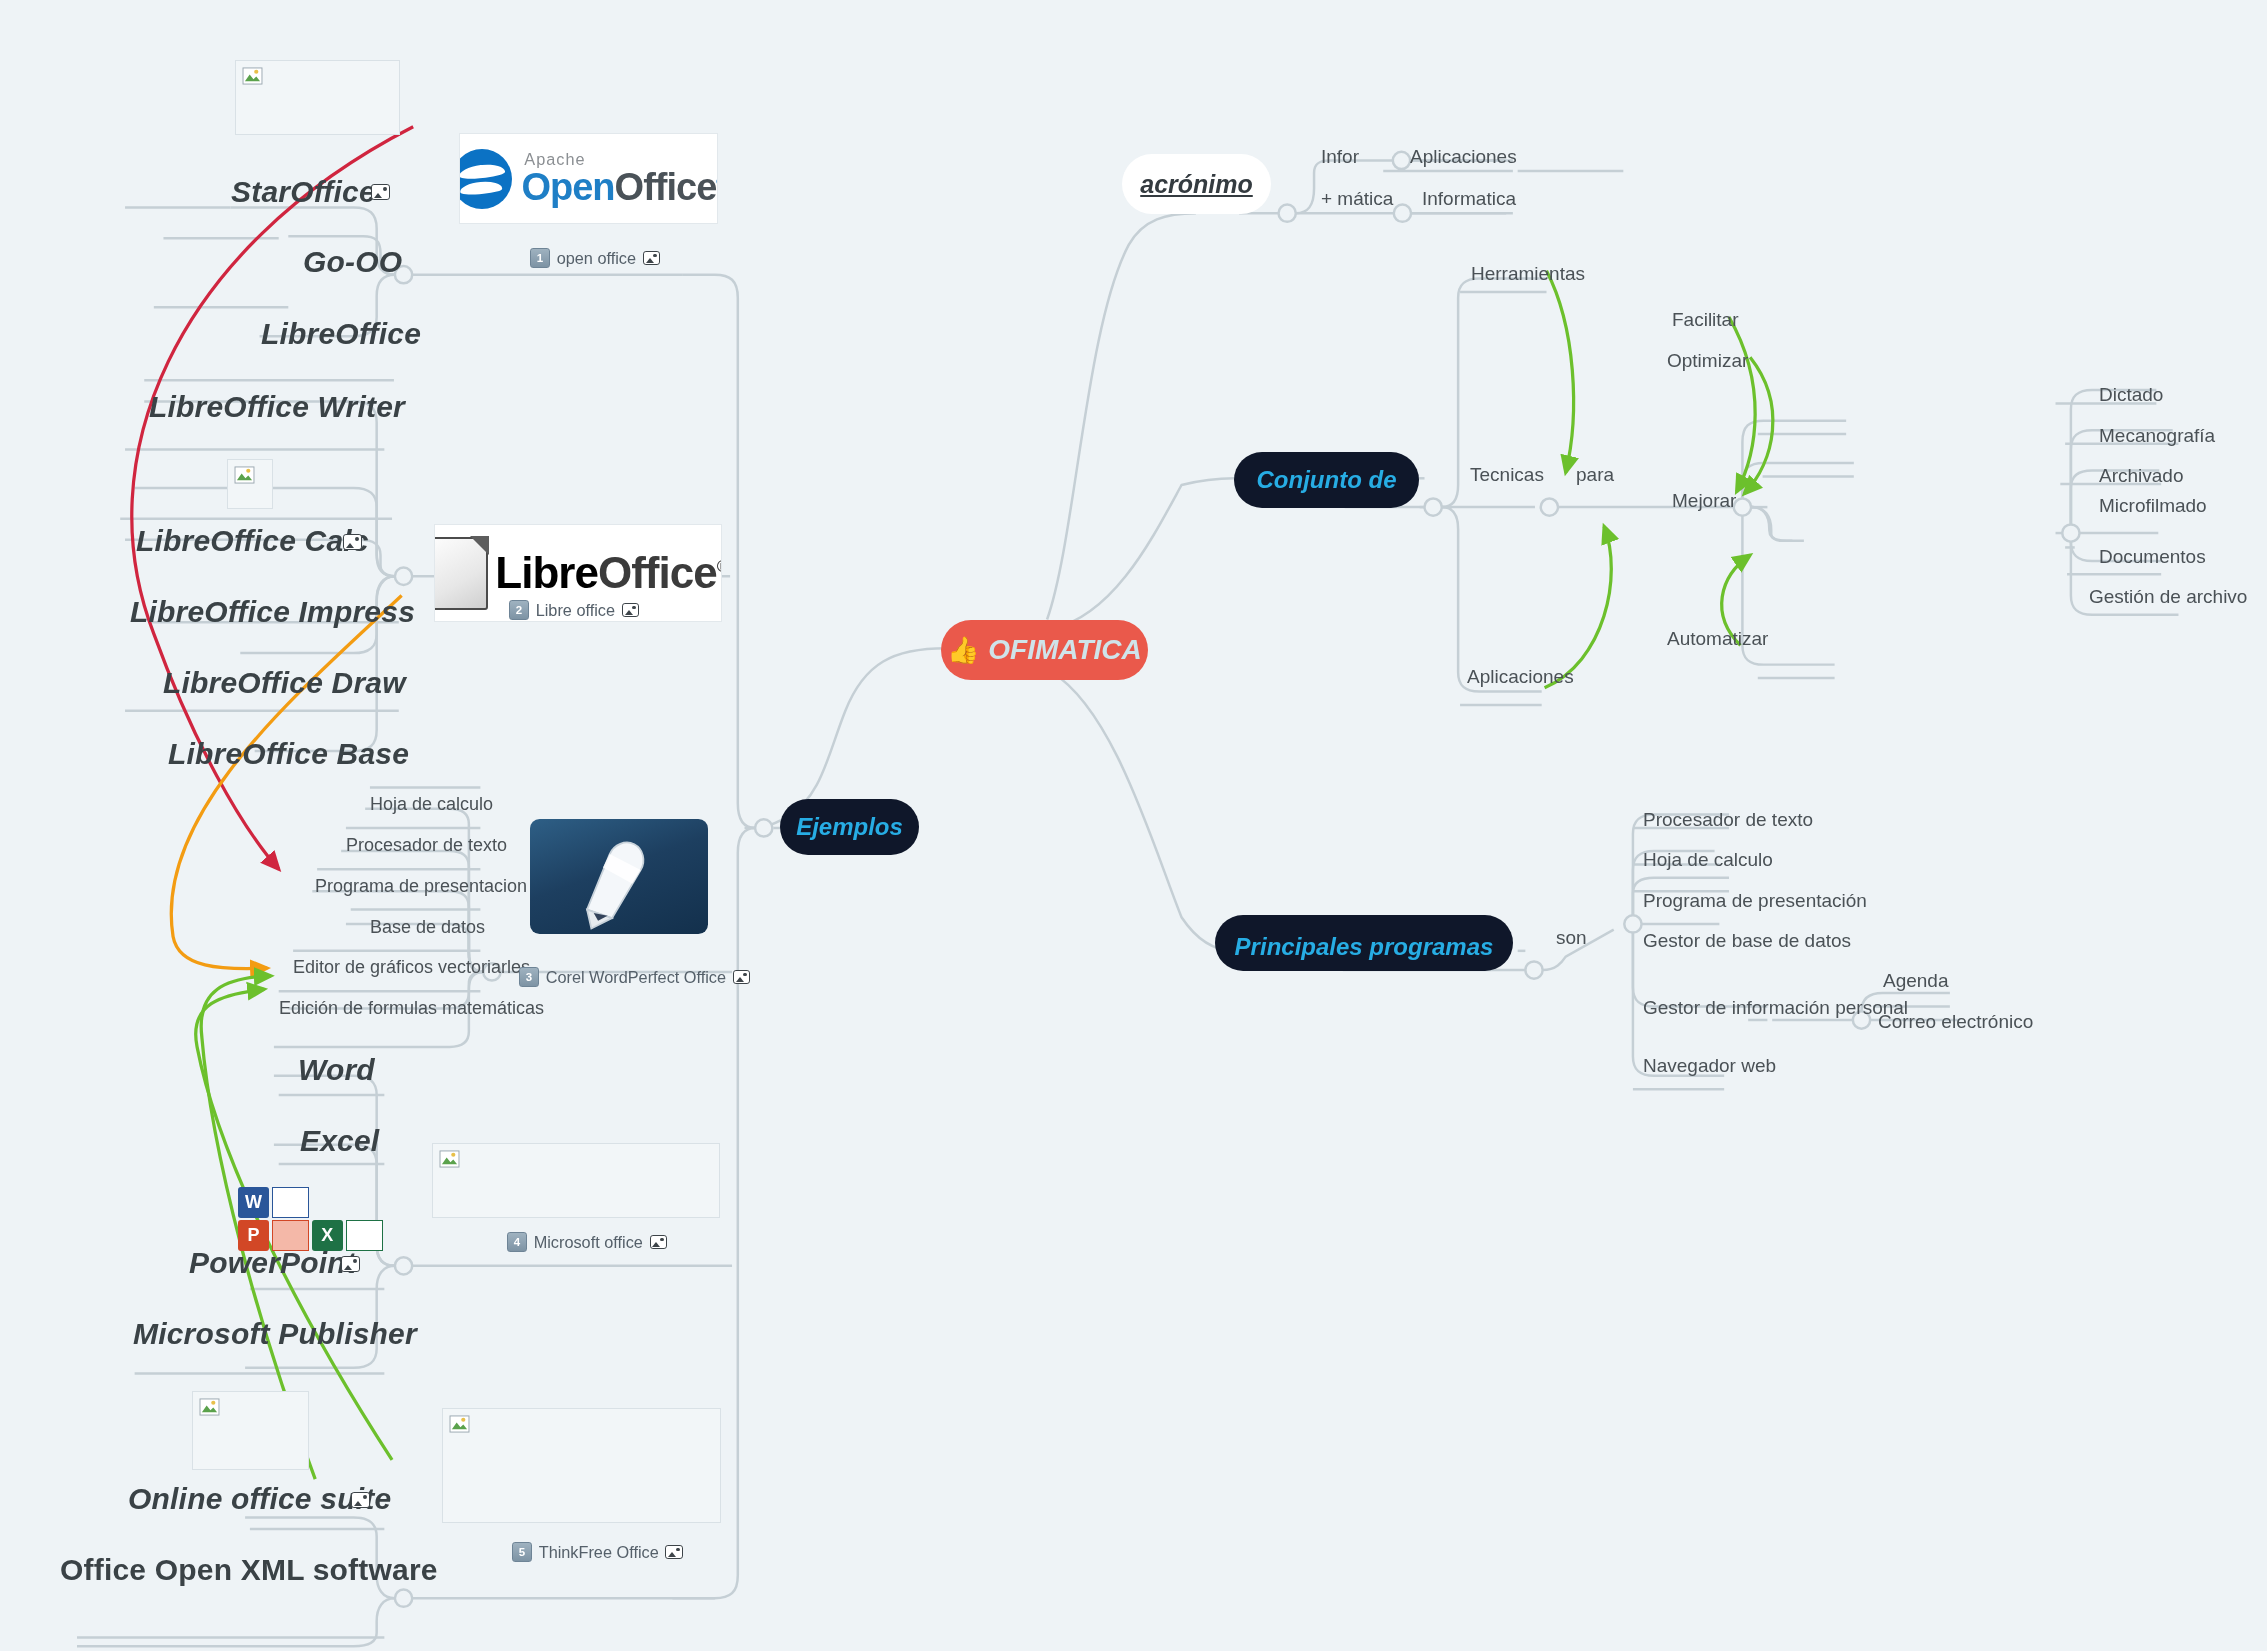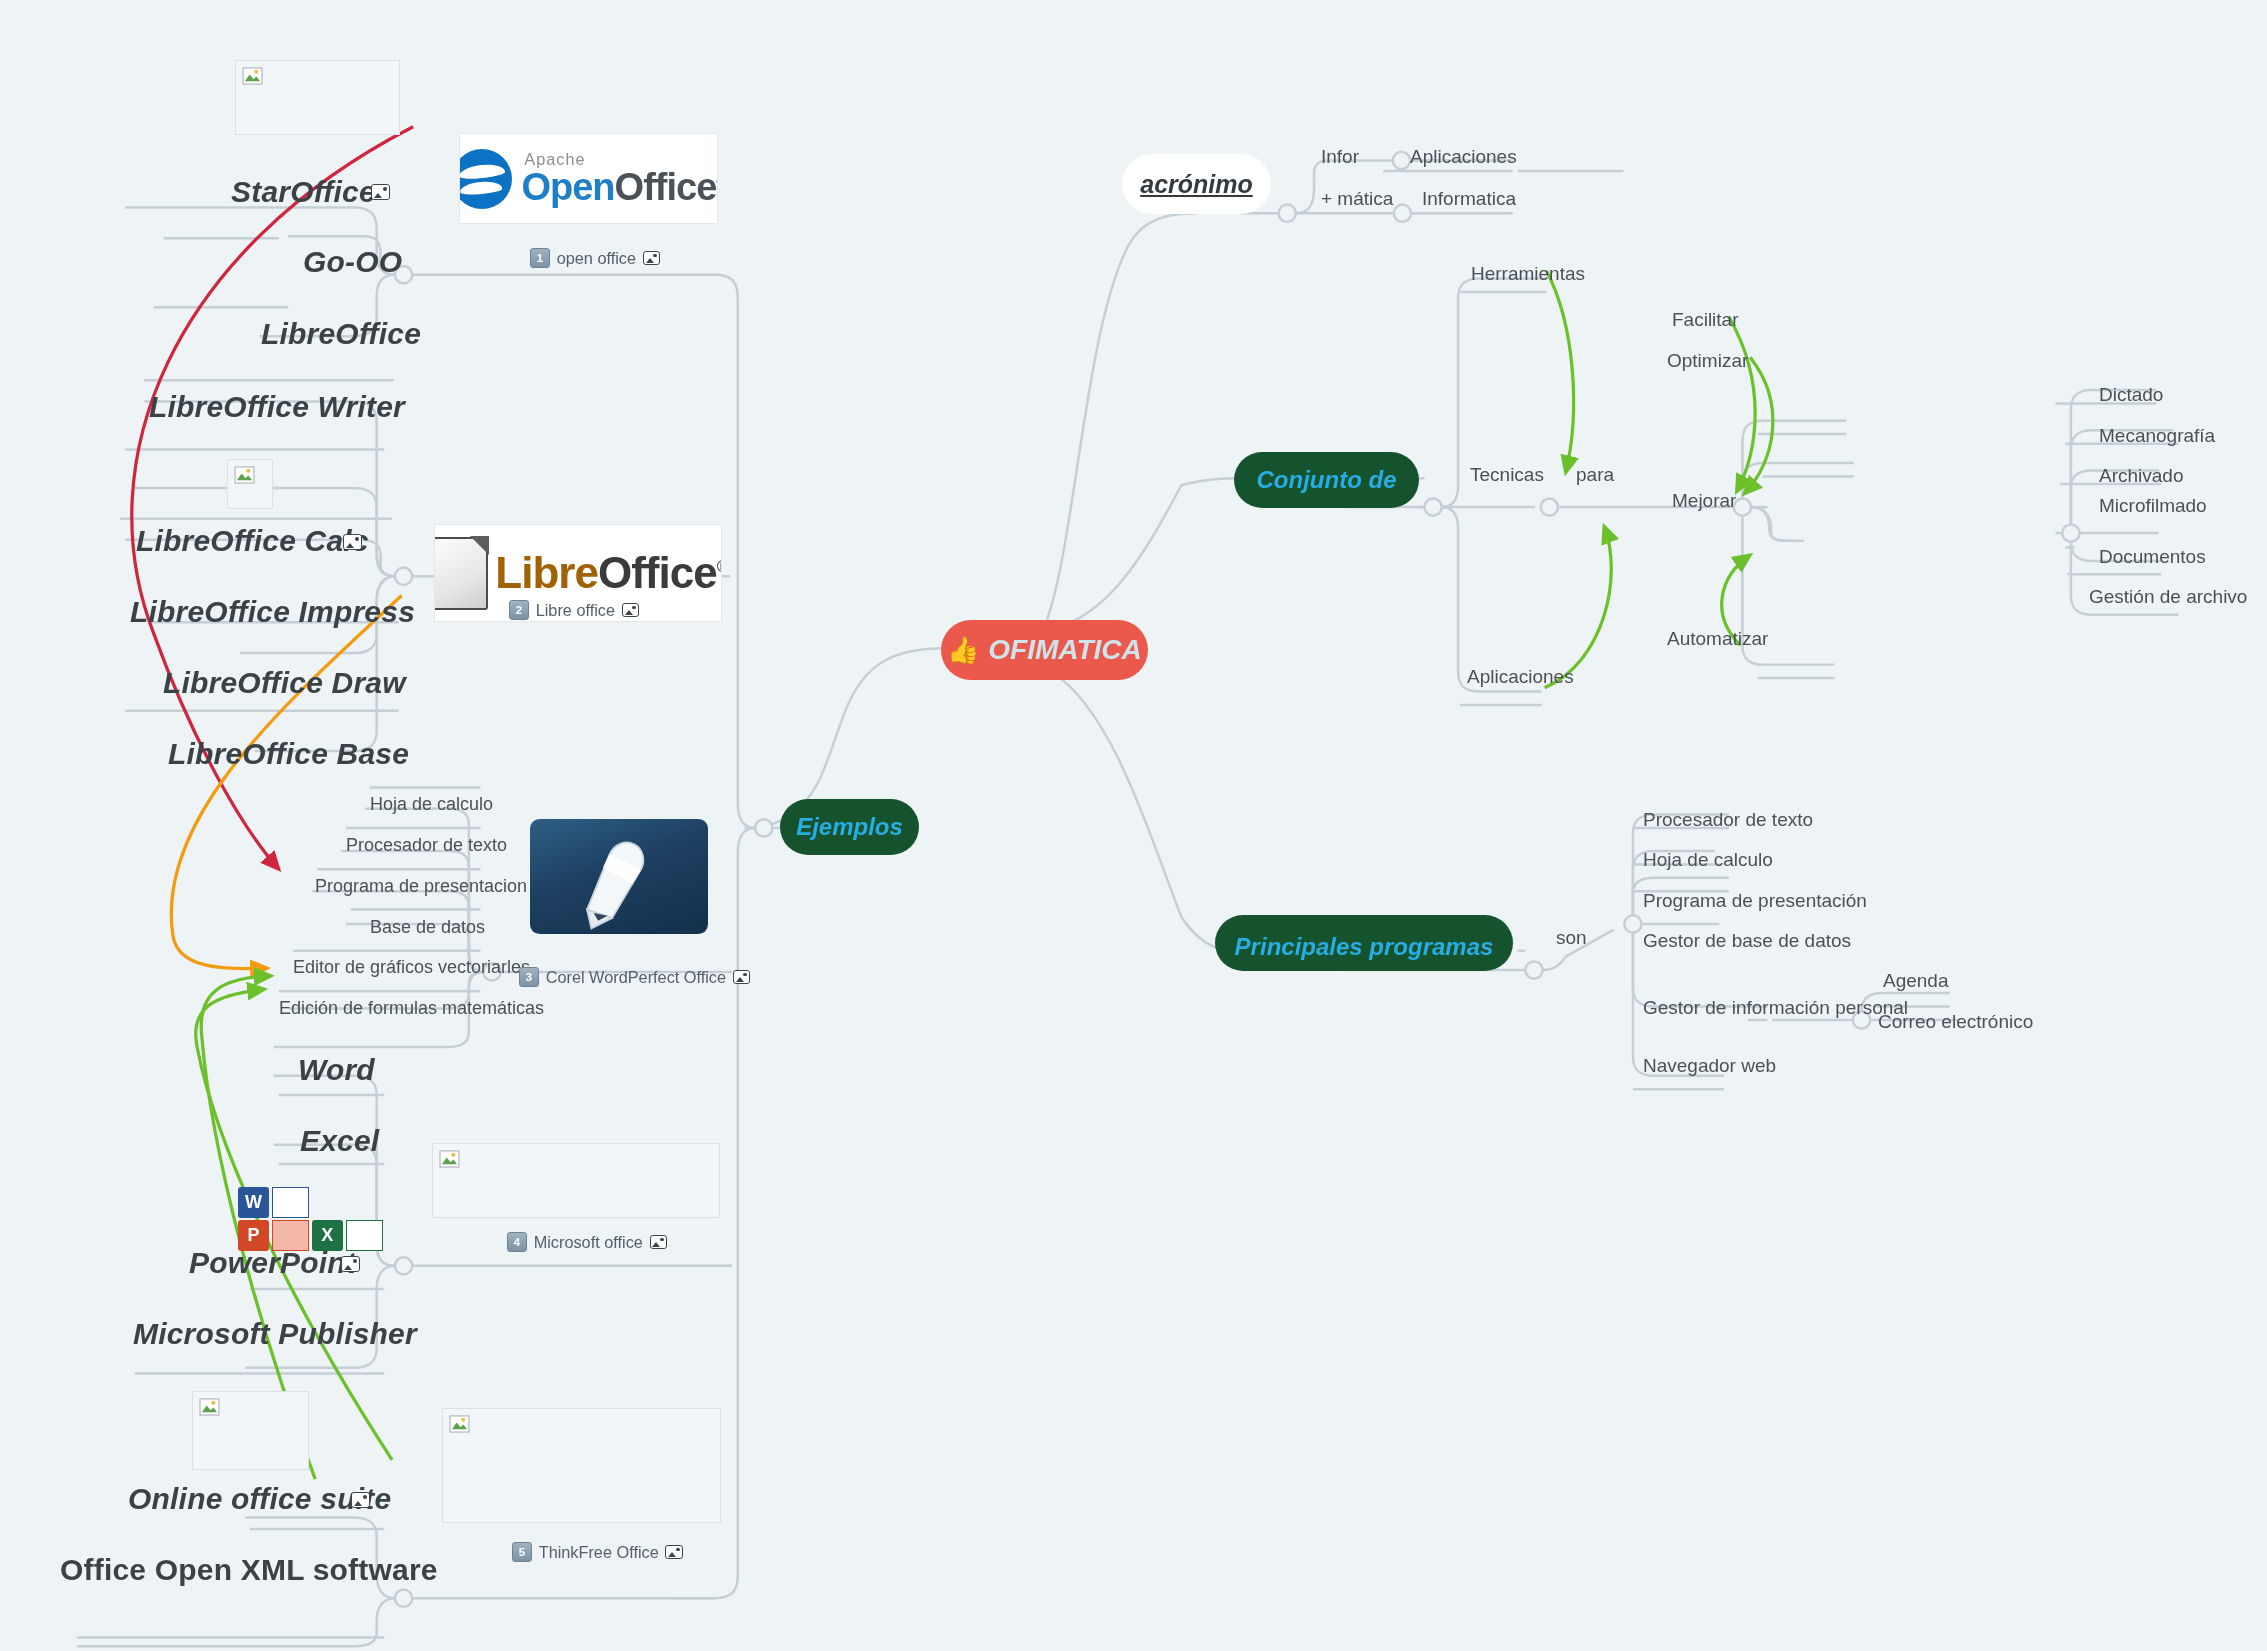--- a/index.html
+++ b/index.html
@@ -26,21 +26,21 @@
     font-size:19px;color:#4a5156;font-style:normal;font-weight:normal;
   }
   .lvl-small{font-size:18px;color:#4a5156;}
 
   
   .pill{
     position:absolute;display:flex;align-items:center;justify-content:center;
     border-radius:960px;white-space:nowrap;
   }
   .pill-red{background:#ea594b;color:#cfe4ea;}
-  .pill-yellow{background:#14532d;color:#27ade4;}
+  .pill-yellow{background:#0f172a;color:#27ade4;}
   .pill-white{background:#ffffff;color:#343b40;}
   .pill .ptext{font-style:italic;font-weight:bold;}
 
   
   .imgcard{
     position:absolute;background:#ffffff;
     border:1px solid #e2e8ec;
     box-sizing:border-box;
     overflow:hidden;
     display:flex;align-items:center;justify-content:center;
@@ -85,21 +85,21 @@
   .lo-doc{
     width:56px;height:69px;
     background:linear-gradient(150deg,#fdfdfd 0%,#e7e7e7 60%,#cfcfcf 100%);
     border:2.9px solid #4b4b4b;border-radius:2.9px;position:relative;
   }
   .lo-doc::after{
     content:"";position:absolute;right:-2.9px;top:-2.9px;
     border-left:19px solid transparent;border-top:19px solid #5d5d5d;
   }
   .lo-word{font-size:44px;font-weight:bold;letter-spacing:-1px;}
-  .lo-g{color:#a16207;}
+  .lo-g{color:#000000;}
   .lo-b{color:#3b3b3b;}
   .lo-reg{font-size:17.3px;vertical-align:super;color:#3b3b3b;}
 
   
   .aoo{display:flex;align-items:center;gap:9.6px;}
   .aoo-gull{
     width:60px;height:60px;border-radius:50%;background:#0b72c4;
     position:relative;overflow:hidden;flex:none;
   }
   .aoo-gull::before{

